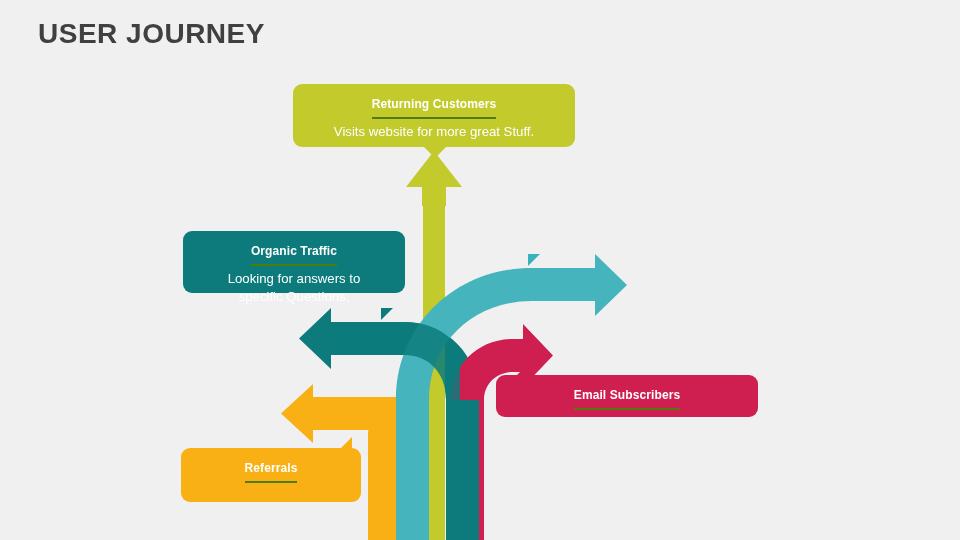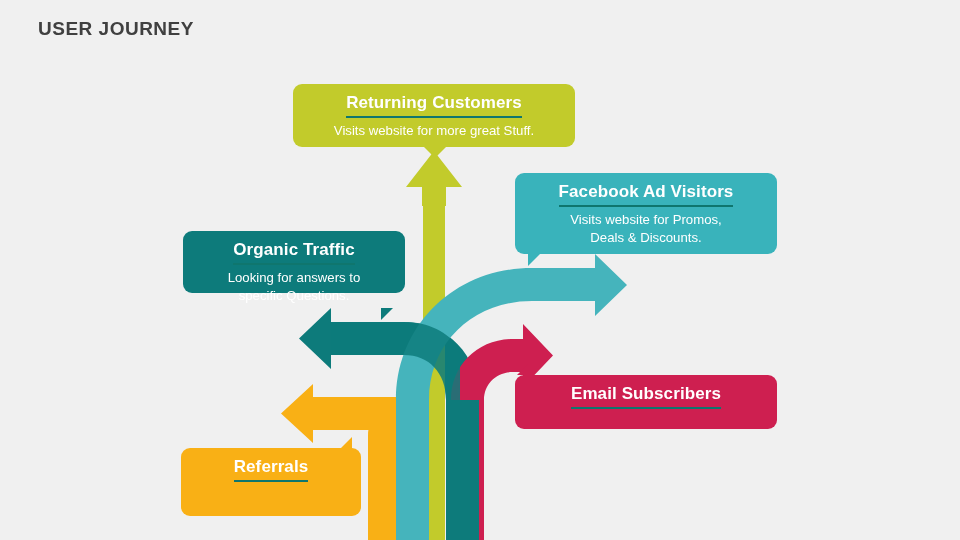--- a/index.html
+++ b/index.html
@@ -17,48 +17,48 @@
   #stage {
     position: absolute;
     left: 0; top: 0;
     width: 960px;
     height: 540px;
   }
   #page-title {
     position: absolute;
     left: 38px;
     top: 18px;
-    font-size: 19px;
+    font-size: 28px;
     font-weight: bold;
     letter-spacing: 0.5px;
     color: #404040;
     font-family: "Liberation Sans", sans-serif;
   }
   svg#flow {
     position: absolute;
     left: 0; top: 0;
     width: 960px;
     height: 540px;
   }
   .card {
     position: absolute;
     border-radius: 9px;
     color: #ffffff;
     text-align: center;
     box-sizing: border-box;
     padding-top: 10px;
   }
   .card .title {
-    font-size: 17px;
+    font-size: 12px;
     font-weight: bold;
     line-height: 18px;
     letter-spacing: 0.1px;
     display: inline-block;
     padding-bottom: 4px;
-    border-bottom: 2px solid #0f766e;
+    border-bottom: 2px solid #4d7c0f;
   }
   .card .desc {
     font-size: 13.2px;
     line-height: 17.5px;
     margin-top: 4px;
     padding: 0 14px;
   }
   .tail {
     position: absolute;
     width: 0; height: 0;
@@ -143,41 +143,34 @@
     </g>
 
   </svg>
 
   <div class="card" style="left:293px; top:84px; width:282px; height:63px; background:#c2cb2b;">
     <div class="title">Returning Customers</div>
     <div class="desc">Visits website for more great Stuff.</div>
   </div>
   <div class="tail" style="left:424px; top:147px; border-left:11px solid transparent; border-right:11px solid transparent; border-top:11px solid #c2cb2b;"></div>
 
-  <div class="card" style="left:515px; top:173px; width:262px; height:81px; background:#39b3bb;">
-    <div class="title">Facebook Ad Visitors</div>
-    <div class="desc">
-      <span>Visits website for Promos,</span><br>
-      <span>Deals &amp; Discounts.</span>
-    </div>
-  </div>
   <div class="tail" style="left:528px; top:254px; border-right:12px solid transparent; border-top:12px solid #39b3bb;"></div>
 
   <div class="card" style="left:183px; top:231px; width:222px; height:62px; background:#0d7b7b;">
     <div class="title">Organic Traffic</div>
     <div class="desc">
       <span>Looking for answers to</span><br>
       <span>specific Questions.</span>
     </div>
   </div>
   <div class="tail" style="left:381px; top:308px; border-right:12px solid transparent; border-top:12px solid #0d7b7b;"></div>
 
-  <div class="card" style="left:515px; top:375px; width:262px; height:54px; background:#ce1f50;">
+  <div class="card" style="left:496px; top:375px; width:262px; height:42px; background:#ce1f50;">
     <div class="title">Email Subscribers</div>
   </div>
   <div class="tail" style="left:517px; top:364px; border-left:11px solid transparent; border-bottom:11px solid #ce1f50;"></div>
 
-  <div class="card" style="left:181px; top:448px; width:180px; height:68px; background:#f9b015;">
+  <div class="card" style="left:181px; top:448px; width:180px; height:54px; background:#f9b015;">
     <div class="title">Referrals</div>
   </div>
   <div class="tail" style="left:341px; top:437px; border-left:11px solid transparent; border-bottom:11px solid #f9b015;"></div>
 
 </div>
 
 </body></html>

